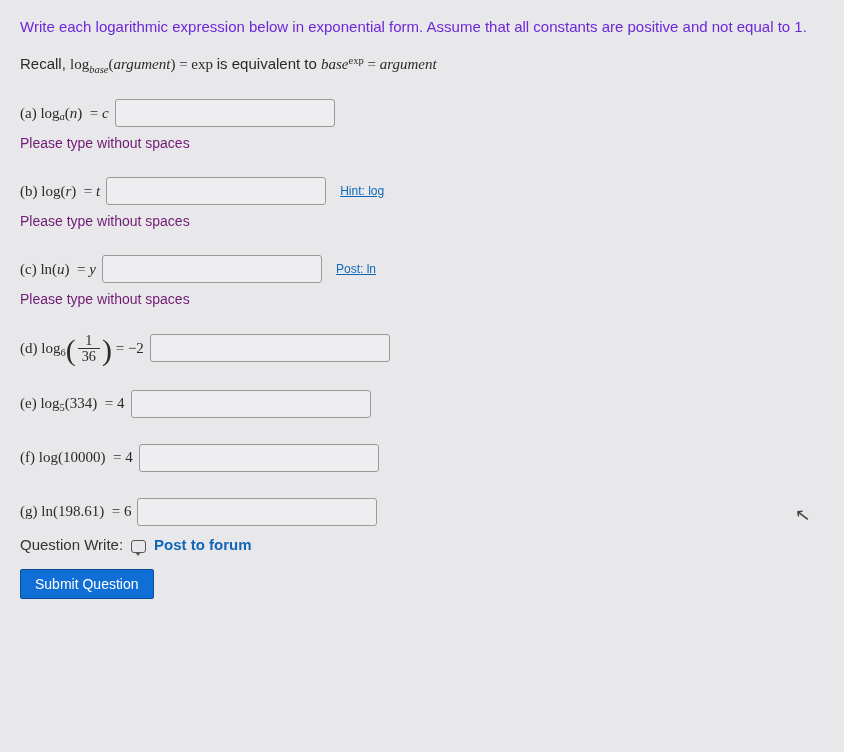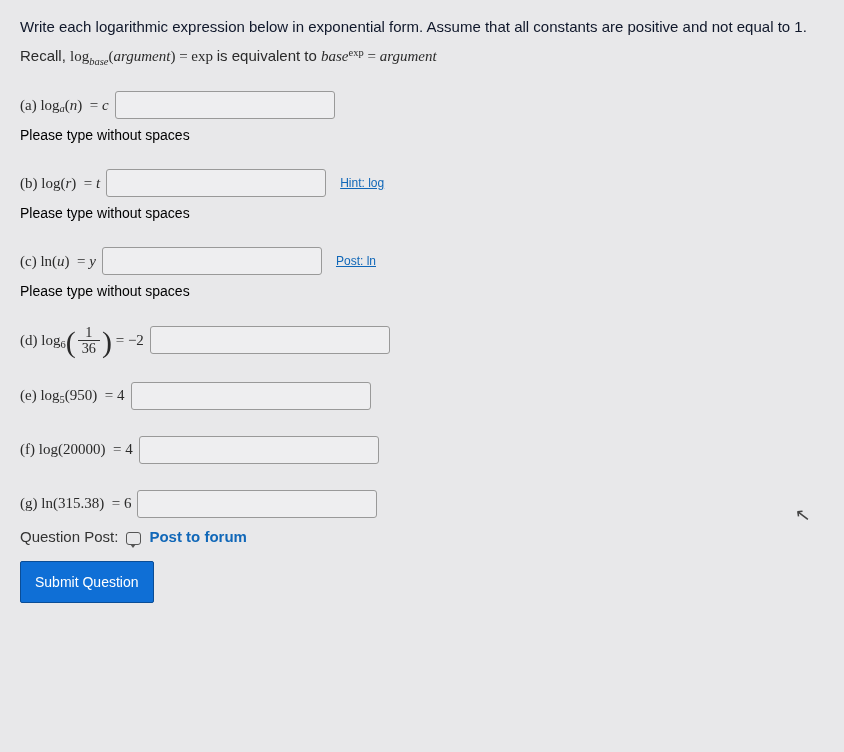--- a/index.html
+++ b/index.html
@@ -5,41 +5,41 @@
     * { margin: 0; padding: 0; box-sizing: border-box; }
     body {
       font-family: Arial, Helvetica, sans-serif;
       background: #e8e8ea;
       padding: 16px 20px;
       width: 844px;
       color: #333;
       font-size: 15px;
     }
     .instructions {
-      margin-bottom: 10px;
+      margin-bottom: 18px;
       line-height: 1.4;
-      color: #0f172a;
+      color: #6d28d9;
     }
     .recall {
       margin-bottom: 26px;
       color: #2a2a2a;
     }
     .question-row {
       margin-bottom: 8px;
       display: flex;
       align-items: center;
       gap: 6px;
     }
     .question-label {
       display: inline-flex;
       align-items: center;
       color: #2a2a2a;
     }
     .sublabel {
-      color: #000000;
+      color: #701a75;
       margin-bottom: 26px;
       font-size: 14px;
     }
     .math { font-family: 'Times New Roman', serif; }
     .italic { font-style: italic; }
     .sub { font-size: 0.7em; position: relative; top: 0.35em; font-style: italic;}
     .sup { font-size: 0.7em; position: relative; top: -0.5em;}
     input.answer {
       height: 28px;
       width: 220px;
@@ -102,21 +102,21 @@
       left: 3px;
       width: 0; height: 0;
       border-left: 3px solid transparent;
       border-right: 3px solid transparent;
       border-top: 4px solid #555;
     }
     .submit-btn {
       background: #0f6fd6;
       color: #fff;
       border: 1px solid #0a4d96;
-      padding: 12px 14px;
+      padding: 6px 14px;
       font-size: 14px;
       border-radius: 2px;
       cursor: pointer;
     }
     .block { margin-bottom: 26px; }
     .cursor-icon {
       position: absolute;
       right: 34px;
       top: 504px;
       font-size: 18px;
@@ -193,55 +193,55 @@
     </span>
     <input type="text" class="answer wide" style="">
   </div>
 </div>
 
 
 <div class="block">
   <div class="question-row" style="margin-bottom:18px;">
     <span class="question-label math">
       <span>(e)</span>&nbsp;
-      <span>log</span><span class="sub" style="font-style:normal;">5</span>(<span>950</span>)
+      <span>log</span><span class="sub" style="font-style:normal;">5</span>(<span>334</span>)
       &nbsp;=&nbsp;<span>4</span>
     </span>
     <input type="text" class="answer wide" style="">
   </div>
 </div>
 
 <span class="cursor-icon">↖</span>
 
 
 <div class="block">
   <div class="question-row" style="margin-bottom:18px;">
     <span class="question-label math">
       <span>(f)</span>&nbsp;
-      <span>log</span>(<span>20000</span>)
+      <span>log</span>(<span>10000</span>)
       &nbsp;=&nbsp;<span>4</span>
     </span>
     <input type="text" class="answer wide" style="">
   </div>
 </div>
 
 
 <div style="margin-bottom:10px;">
   <div class="question-row">
     <span class="question-label math">
       <span>(g)</span>&nbsp;
-      <span>ln</span>(<span>315.38</span>)
+      <span>ln</span>(<span>198.61</span>)
       &nbsp;=&nbsp;<span>6</span>
     </span>
     <input type="text" class="answer wide" style="">
   </div>
 </div>
 
 <div class="help-row">
-  <span>Question Post:</span>
+  <span>Question Write:</span>
   <span class="chat-icon"></span>
   <span class="help-link">Post to forum</span>
 </div>
 
 <button class="submit-btn">Submit Question</button>
 
 
 
 
 </body></html>

